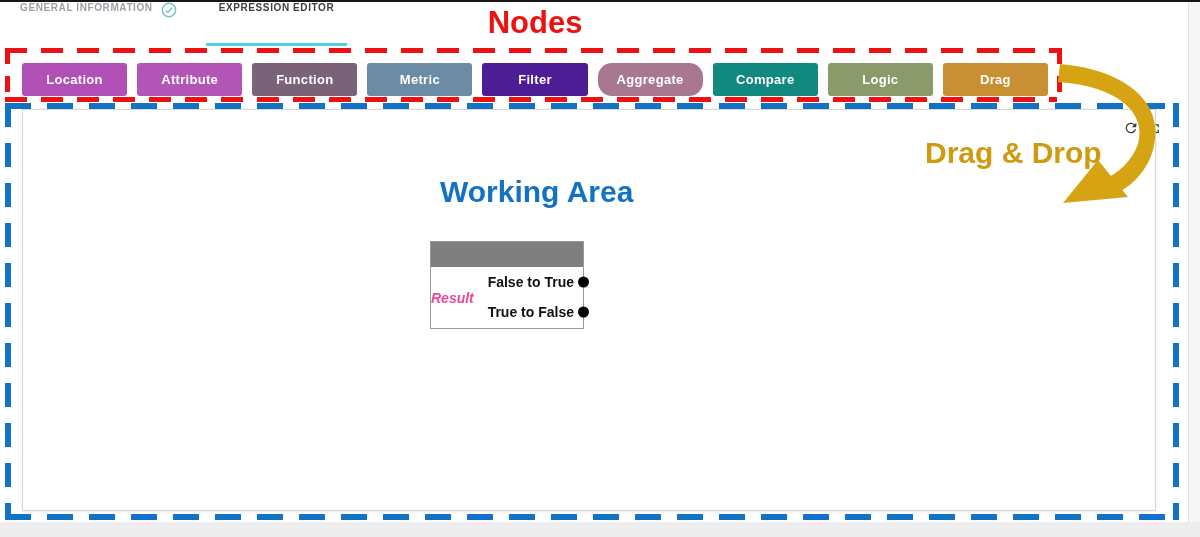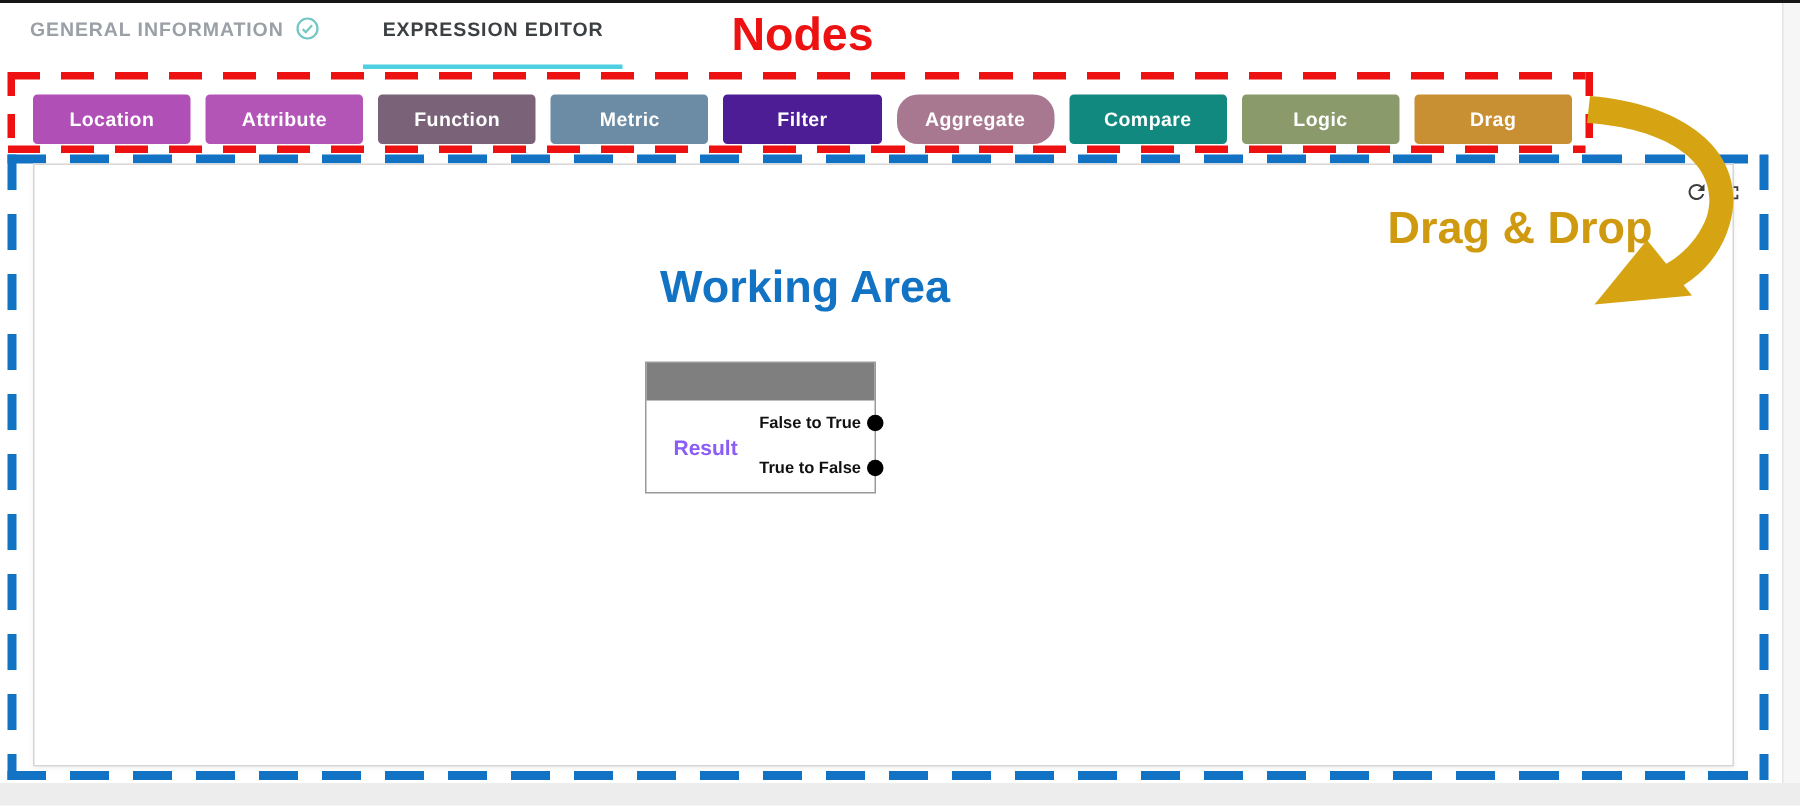--- a/index.html
+++ b/index.html
@@ -9,22 +9,22 @@
 
   
   .top-strip{left:0;top:0;width:1200px;height:2px;background:#161616;}
 
   
   .right-strip{left:1188px;top:2px;width:12px;height:520px;background:#f6f6f6;border-left:1px solid #e3e3e3;}
   .bottom-strip{left:0;top:522px;width:1200px;height:15px;background:#ededed;}
 
   
   .tabbar{left:0;top:2px;width:1188px;height:44px;background:#fff;display:flex;align-items:stretch;padding-left:20px;}
-  .tab{display:flex;align-items:flex-end;gap:8px;font-size:13px;font-weight:bold;letter-spacing:.6px;
-       padding:16px 13px;border-bottom:3px solid transparent;cursor:pointer;}
+  .tab{display:flex;align-items:flex-start;gap:8px;font-size:10px;font-weight:bold;letter-spacing:.6px;
+       padding:0 13px;border-bottom:3px solid transparent;cursor:pointer;}
   .tab.inactive{color:var(--tab-inactive-text);padding-left:0;}
   .tab.active{color:var(--tab-active-text);margin-left:16px;border-bottom-color:var(--tab-underline);}
   .check-icon svg{display:block;}
 
   
   .nodes-label{left:435px;top:5px;width:200px;text-align:center;font-size:31px;font-weight:bold;
                color:var(--annotation-red);line-height:36px;}
   .working-area-label{left:440px;top:175px;font-size:30px;font-weight:bold;color:var(--annotation-blue);}
   .dragdrop-label{left:925px;top:136px;font-size:30px;font-weight:bold;color:var(--annotation-gold);}
 
@@ -44,25 +44,25 @@
   
   .working-area{left:22px;top:109px;width:1134px;height:402px;background:#fff;
                 border:1px solid #d6d6d6;box-shadow:0 1px 3px rgba(0,0,0,.07);}
   .canvas-toolbar{left:1122px;top:119px;display:flex;gap:5px;align-items:center;z-index:5;}
   .tool-icon{width:18px;height:18px;cursor:pointer;display:flex;align-items:center;justify-content:center;}
 
   
   .result-node{left:430px;top:241px;width:154px;height:88px;background:#fff;border:1px solid #9a9a9a;z-index:4;}
   .result-header{height:25px;background:var(--node-header);}
   .result-body{position:relative;height:61px;}
-  .result-title{position:absolute;left:18px;top:50%;transform:translateY(-50%);
-                font-size:14px;font-weight:bold;color:#8b5cf6;}
+  .result-title{position:absolute;left:0;top:50%;transform:translateY(-50%);
+                font-size:14px;font-weight:bold;color:#ec4899;font-style:italic;}
   .port-row{position:absolute;right:9px;height:16px;display:flex;align-items:center;}
   .port-row.p0{top:7px;} .port-row.p1{top:37px;}
-  .port-label{font-size:11px;font-weight:bold;color:#111;white-space:nowrap;}
+  .port-label{font-size:14px;font-weight:bold;color:#111;white-space:nowrap;}
   .port-dot{position:absolute;right:-15px;top:50%;transform:translateY(-50%);
             width:11px;height:11px;border-radius:50%;background:#000;cursor:crosshair;}
 
   .arrow-svg{left:1040px;top:60px;z-index:6;pointer-events:none;}
 </style>
 </head>
 <body>
 
 <div class="abs top-strip"></div>
 <div class="abs right-strip"></div>

